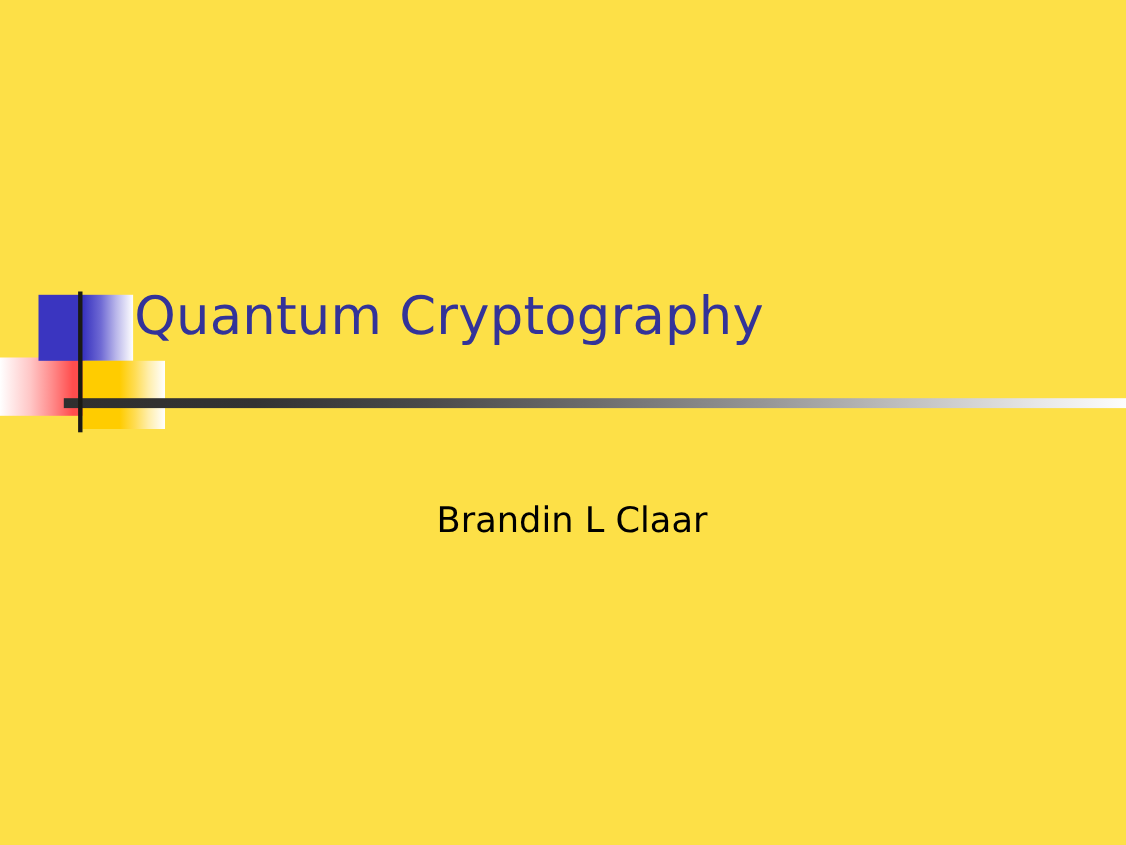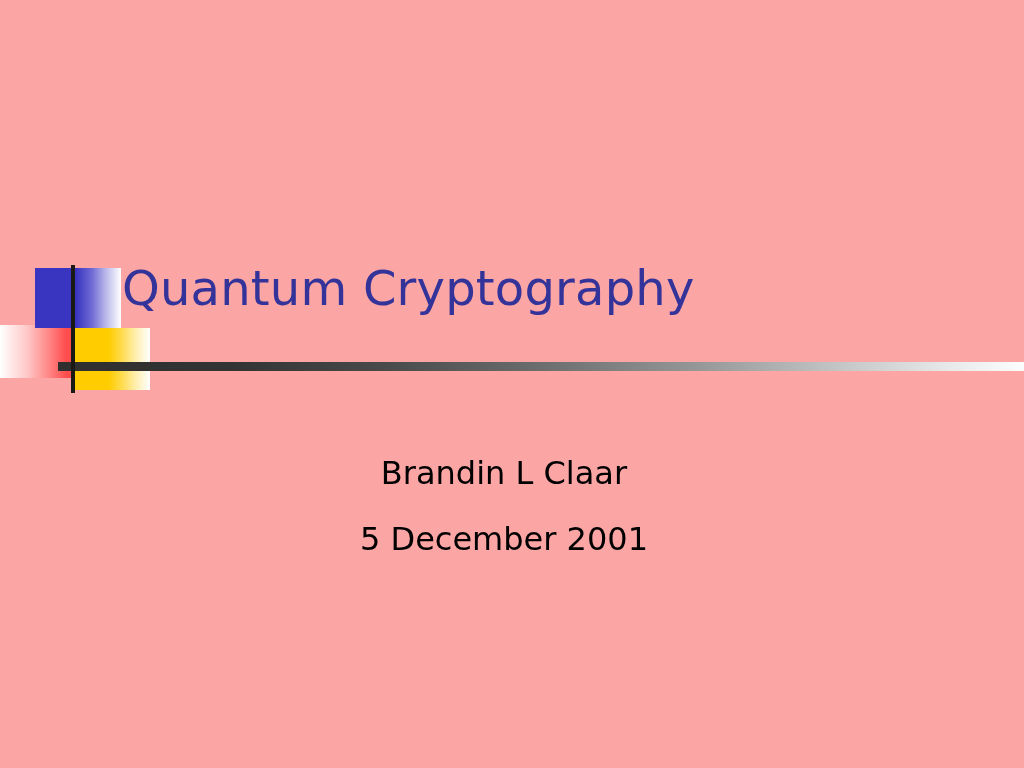--- a/index.html
+++ b/index.html
@@ -6,21 +6,21 @@
   html, body {
     margin: 0;
     padding: 0;
     background: #ffffff;
   }
 
   #slide {
     position: relative;
     width: 1024px;
     height: 768px;
-    background: #fca5a5;
+    background: #fde047;
     overflow: hidden;
     font-family: "DejaVu Sans", "Liberation Sans", sans-serif;
   }
 
   
 
   #title-decoration {
     position: absolute;
     left: 0;
     top: 0;
@@ -109,21 +109,21 @@
     line-height: 1.12;
     letter-spacing: 0.2px;
     color: #333399;
     white-space: nowrap;
   }
 
   
 
   #slide-subtitle {
     position: absolute;
-    left: 162px;
+    left: 178px;
     top: 440px;
     width: 684px;
     text-align: center;
     color: #000000;
   }
 
   .subtitle-line {
     font-size: 32px;
     line-height: 66px;
     font-weight: normal;
@@ -140,16 +140,15 @@
     <div class="deco-blue"></div>
     <div class="deco-yellow"></div>
     <div class="deco-hline"></div>
     <div class="deco-vline"></div>
   </div>
 
   <h1 id="slide-title">Quantum Cryptography</h1>
 
   <div id="slide-subtitle">
     <div class="subtitle-line">Brandin L Claar</div>
-    <div class="subtitle-line">5 December 2001</div>
   </div>
 
 </div>
 
 </body></html>

